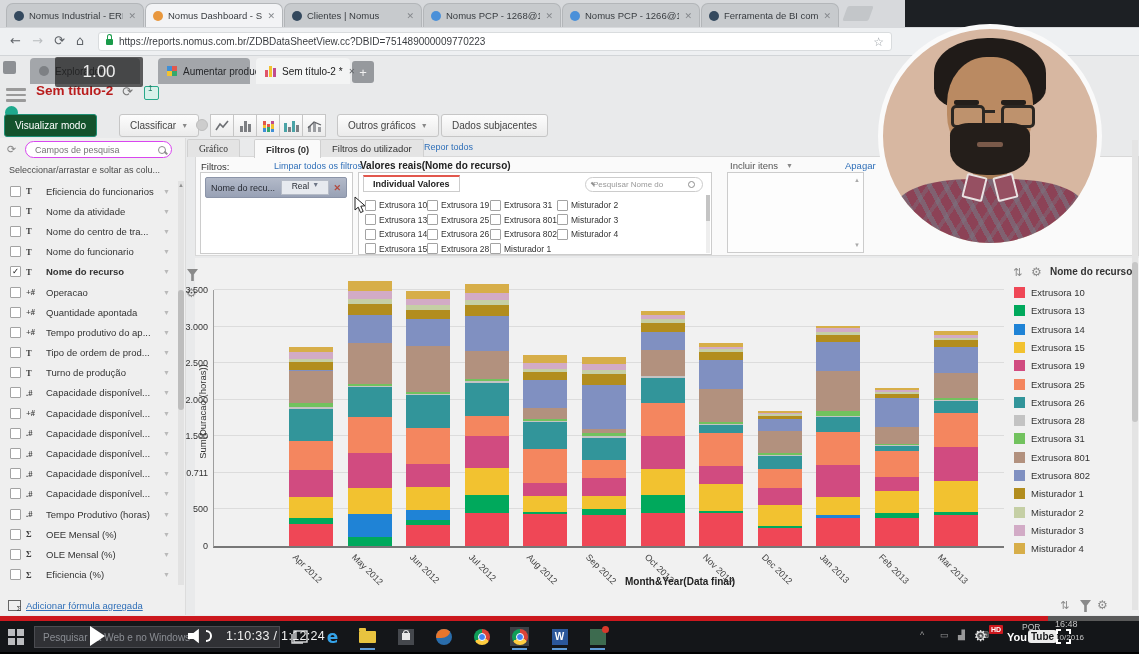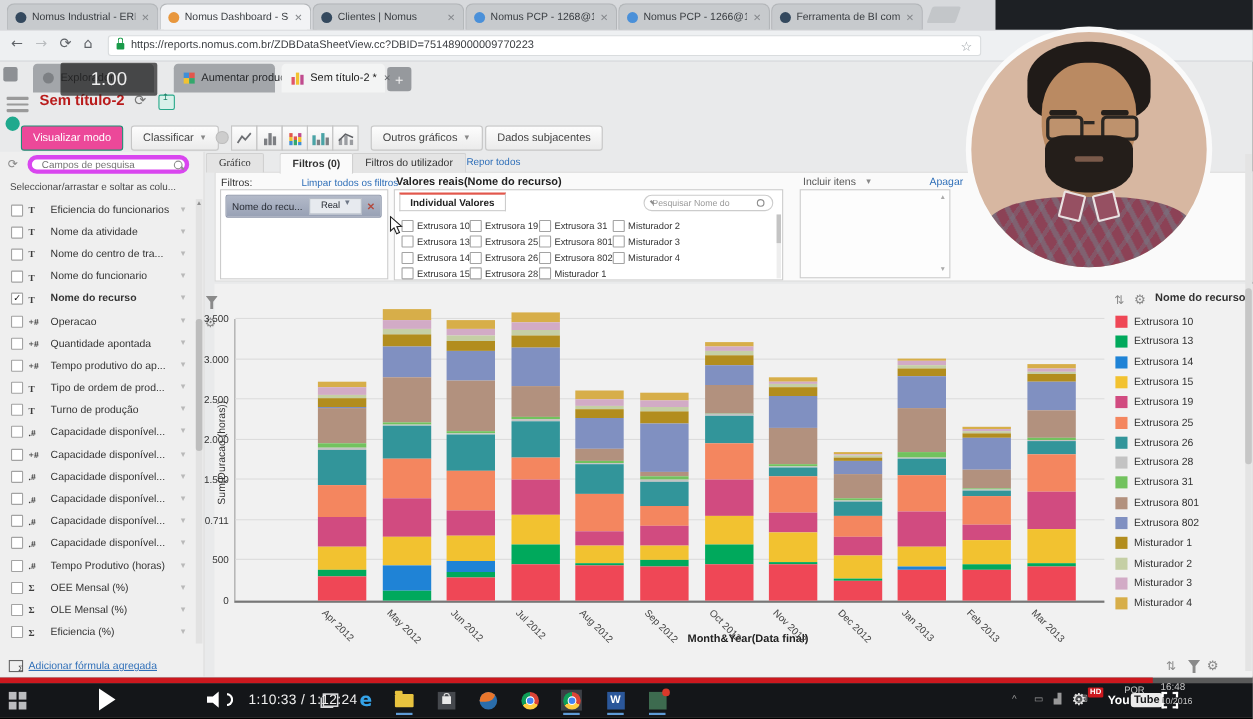--- a/index.html
+++ b/index.html
@@ -46,33 +46,33 @@
   #hamburger i{display:block;height:2.5px;background:#9a9a9a;margin-bottom:3px;border-radius:1px}
   #greendot{position:absolute;left:3px;top:104px;width:13px;height:13px;border-radius:50%;background:#1fa98d;border:2px solid #e9eaeb}
   #apptitle{position:absolute;left:36px;top:83px;font-size:13.5px;font-weight:bold;color:#b91c1c}
   #title-refresh{position:absolute;left:122px;top:84px;font-size:13px;color:#777}
   #title-save{position:absolute;left:144px;top:86px;width:13px;height:12px;background:#d8f1ea;border:1.5px solid #28a98a;border-radius:2px}
   #title-save:after{content:"↥";position:absolute;left:2px;top:-3px;font-size:8px;color:#1d7f66}
 
   .btn{position:absolute;top:114px;height:23px;display:flex;align-items:center;gap:5px;justify-content:center;
        font-size:10px;border:1px solid #c6c6c6;background:linear-gradient(#fdfdfd,#ebebeb);border-radius:3px;
        color:#444;padding:0 10px;box-sizing:border-box}
-  #btn-visualizar{left:19px;background:#ec4899;border-color:#1f8f75;color:#fff}
+  #btn-visualizar{left:4px;background:#14532d;border-color:#1f8f75;color:#fff}
   .caret{font-size:7px;color:#888}
   #graydot{position:absolute;left:196px;top:119px;width:10px;height:10px;border-radius:50%;background:#cdcdcd;border:1px solid #bdbdbd}
   #chartbtns{position:absolute;left:211px;top:114px;height:23px;display:flex}
   .icobtn{width:24px;height:23px;border:1px solid #c6c6c6;margin-left:-1px;background:linear-gradient(#fdfdfd,#ebebeb);
           display:flex;align-items:center;justify-content:center;box-sizing:border-box}
   .mb{display:flex;align-items:flex-end;gap:1px;height:12px}
   .mb i{width:3px;display:block;background:#7d7f83}
 
   
   #sidebar{position:absolute;left:0;top:138px;width:186px;height:477px;background:#efefef;border-right:1px solid #dcdcdc;box-sizing:border-box}
   #sb-refresh{position:absolute;left:7px;top:143px;font-size:11px;color:#8a8a8a}
-  #sb-search{position:absolute;left:25px;top:141px;width:147px;height:17px;border:4px solid #d946ef;border-radius:9px;
+  #sb-search{position:absolute;left:25px;top:141px;width:147px;height:17px;border:1px solid #d946ef;border-radius:9px;
              background:#fff;font-size:9px;color:#555;padding:0 18px 0 9px;box-sizing:border-box;font-family:"Liberation Sans",sans-serif}
   .mag{position:absolute;width:6px;height:6px;border:1.5px solid #8e8e8e;border-radius:50%}
   .mag:after{content:"";position:absolute;left:5px;top:5px;width:4px;height:1.5px;background:#8e8e8e;transform:rotate(45deg)}
   #sb-hint{position:absolute;left:9px;top:165px;width:172px;font-size:9px;color:#4a4a4a;white-space:nowrap;overflow:hidden}
   #field-list{position:absolute;left:0;top:181px;width:178px;height:404px;overflow:hidden}
   .field{height:20.2px;display:flex;align-items:center;gap:5px;padding-left:10px;font-size:9.5px;color:#333}
   .cb{width:9px;height:9px;border:1px solid #a3a3a3;background:#fff;border-radius:1px;flex:0 0 auto;
       font-size:8.5px;line-height:8px;text-align:center;color:#1a1a1a}
   .ficon{width:15px;flex:0 0 auto;font-size:8.5px;font-weight:bold;color:#3c3c3c;font-family:"Liberation Serif",serif}
   .flabel{flex:1;white-space:nowrap;overflow:hidden}
@@ -834,20 +834,23 @@
   <div id="progress-fill" style="width: 1047.88px;"></div>
 
   <div id="controls">
 
     <div id="start">
         <i></i>
         <i></i>
         <i></i>
         <i></i>
       </div>
+    <div id="tb-search">
+      <span>Pesquisar na Web e no Windows</span>
+    </div>
     <div class="tbic" style="left:290px">
       <svg width="17" height="14" viewBox="0 0 17 14">
           <rect x="3" y="1" width="13" height="11" fill="none" stroke="#d9dadc" stroke-width="1.4"></rect>
           <path d="M1,4 L1,13 L12,13" fill="none" stroke="#d9dadc" stroke-width="1.4"></path>
         </svg>
     </div>
     <div class="tbic" style="left:323px">
         <span class="edge-e">e</span>
       </div>
     <div class="tbic" style="left:358px">

